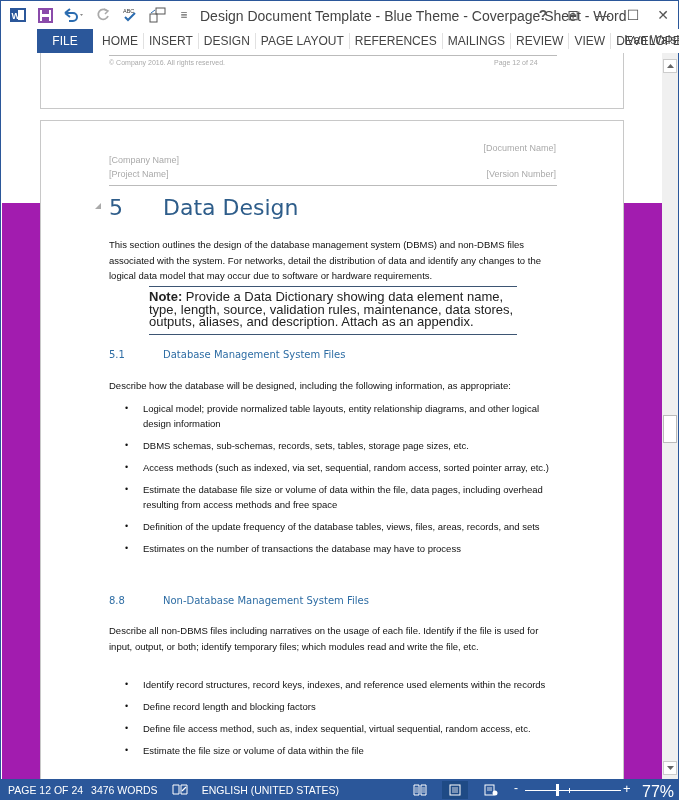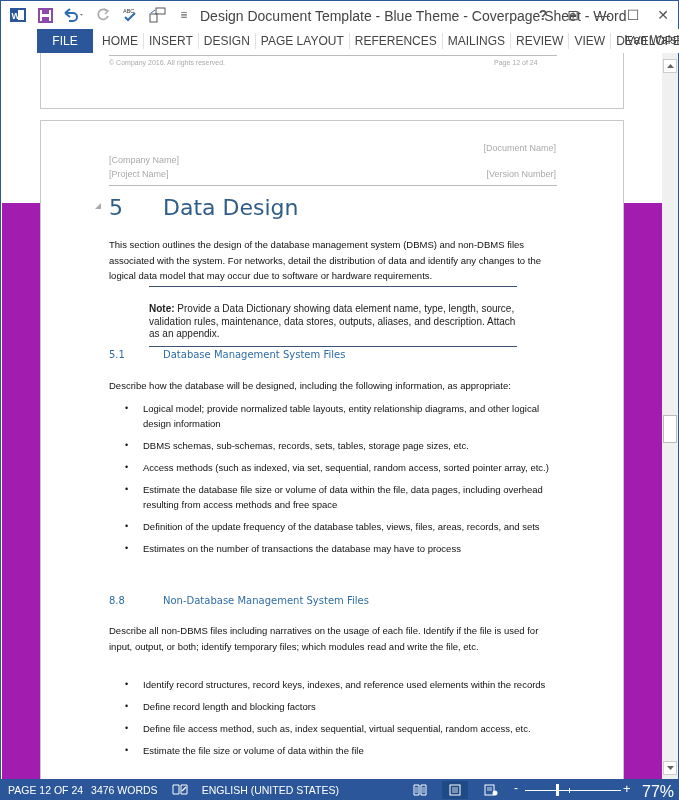--- a/index.html
+++ b/index.html
@@ -40,21 +40,21 @@
   .hdr { position: absolute; font-size: 9px; color: #aaa; }
   .hdr-rule { position: absolute; left: 68px; top: 64px; width: 448px; height: 1px; background: #bbb; }
 
   .collapse-tri { position: absolute; left: 54px; top: 82px; width: 0; height: 0; border-left: 6px solid transparent; border-bottom: 6px solid #aaa; }
   .h1 { position: absolute; left: 68px; top: 74px; font-size: 22px; color: #2e5d8a; font-family: "DejaVu Sans", sans-serif; font-weight: normal; white-space: nowrap; }
   .h1 .num { display: inline-block; width: 54px; }
   .h2 { position: absolute; left: 68px; font-size: 10px; color: #2e6da4; font-family: "DejaVu Sans", sans-serif; white-space: nowrap; }
   .h2 .num { display: inline-block; width: 54px; }
 
   .para { position: absolute; left: 68px; width: 448px; font-size: 9.5px; line-height: 15.5px; color: #111; }
-  .note-box { position: absolute; left: 108px; top: 165px; width: 368px; border-top: 1px solid #3d5573; border-bottom: 1px solid #3d5573; padding: 16px 0 5px 0; font-size: 10px; line-height: 12.5px; color: #222; }
+  .note-box { position: absolute; left: 108px; top: 165px; width: 368px; border-top: 1px solid #3d5573; border-bottom: 1px solid #3d5573; padding: 4px 0 5px 0; font-size: 13px; line-height: 12.5px; color: #222; }
   .note-box b { font-weight: bold; }
 
   .bullets { position: absolute; left: 68px; width: 448px; list-style: none; }
   .bullets li { position: relative; padding-left: 34px; font-size: 9.5px; line-height: 15px; color: #111; margin-bottom: 7px; }
   .bullets li::before { content: "\2022"; position: absolute; left: 16px; top: 0; font-size: 9px; }
 
   
   .vscroll { position: absolute; left: 661px; top: 52px; width: 16px; height: 726px; background: #f0f0f0; }
   .sb-up, .sb-down { position: absolute; left: 1px; width: 14px; height: 14px; background: #fff; border: 1px solid #ccc; display: flex; align-items: center; justify-content: center; }
   .sb-up { top: 6px; } .sb-down { bottom: 4px; }

